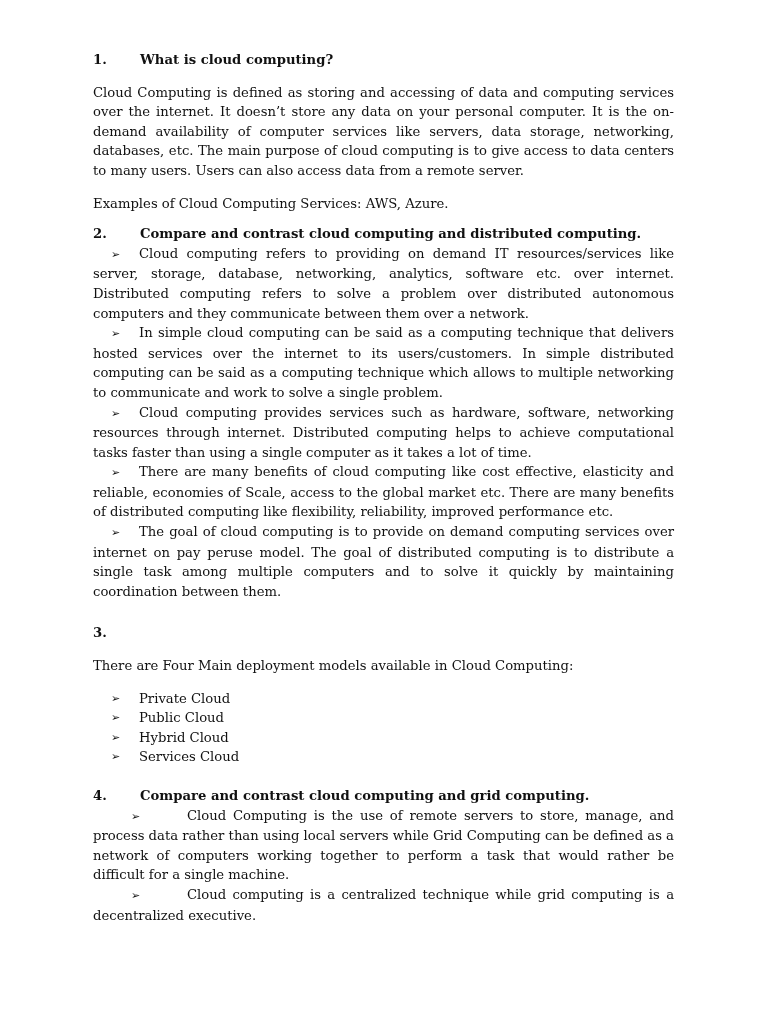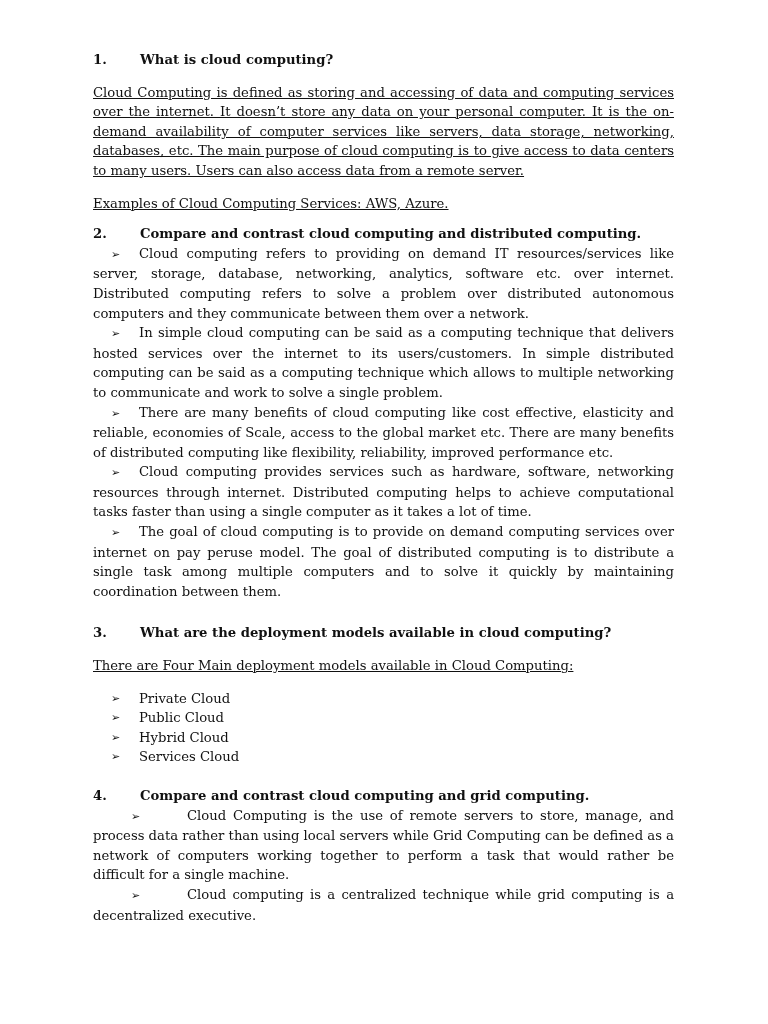--- a/index.html
+++ b/index.html
@@ -2,21 +2,21 @@
 <html><head>
 <meta charset="utf-8">
 <style>
   html, body { margin: 0; padding: 0; background: #ffffff; }
   body { width: 768px; height: 1024px; position: relative; overflow: hidden;
          font-family: "DejaVu Serif", "Liberation Serif", serif; color: #111; }
   .page { position: absolute; left: 93px; top: 50px; width: 581px; font-size: 13.2px; line-height: 19.6px; }
   .heading { font-weight: bold; display: flex; margin: 0; }
   .heading .num { width: 47px; flex: none; }
   p { margin: 0; text-align: justify; }
-  .para { margin-top: 13px; text-decoration: underline; }
+  .para { margin-top: 13px; }
   .gap { margin-top: 11px; }
   .bullet-para { text-indent: 18px; }
   .bullet-para.wide { text-indent: 38px; }
   .arrow { display: inline-block; width: 28px; text-indent: 0; font-size: 11px; }
   .wide .arrow { width: 56px; }
   ul.models { list-style: none; margin: 13px 0 0 0; padding: 0; }
   ul.models li { display: flex; padding-left: 18px; }
   ul.models li .arrow { width: 28px; }
 </style>
 </head>
@@ -30,27 +30,26 @@
   </div>
   <p class="para">Cloud Computing is defined as storing and accessing of data and computing services over the internet. It doesn’t store any data on your personal computer. It is the on-demand availability of computer services like servers, data storage, networking, databases, etc. The main purpose of cloud computing is to give access to data centers to many users. Users can also access data from a remote server.</p>
   <p class="para">Examples of Cloud Computing Services: AWS, Azure.</p>
 
   <div class="heading gap">
     <span class="num">2.</span>
     <span>Compare and contrast cloud computing and distributed computing.</span>
   </div>
   <p class="bullet-para"><span class="arrow">➢</span><span>Cloud computing refers to providing on demand IT resources/services like server, storage, database, networking, analytics, software etc. over internet. Distributed computing refers to solve a problem over distributed autonomous computers and they communicate between them over a network.</span></p>
   <p class="bullet-para"><span class="arrow">➢</span><span>In simple cloud computing can be said as a computing technique that delivers hosted services over the internet to its users/customers.           In simple distributed computing can be said as a computing technique which allows to multiple networking to communicate and work to solve a single problem.</span></p>
+  <p class="bullet-para"><span class="arrow">➢</span><span>Cloud computing provides services such as hardware, software, networking resources through internet. Distributed computing helps to achieve computational tasks faster than using a single computer as it takes a lot of time.</span></p>
   <p class="bullet-para"><span class="arrow">➢</span><span>There are many benefits of cloud computing like cost effective, elasticity and reliable, economies of Scale, access to the global market etc. There are many benefits of distributed computing like flexibility, reliability, improved performance etc.</span></p>
-  <p class="bullet-para"><span class="arrow">➢</span><span>Cloud computing provides services such as hardware, software, networking resources through internet. Distributed computing helps to achieve computational tasks faster than using a single computer as it takes a lot of time.</span></p>
   <p class="bullet-para"><span class="arrow">➢</span><span>The goal of cloud computing is to provide on demand computing services over internet on pay peruse model.        The goal of distributed computing is to distribute a single task among multiple computers and to solve it quickly by maintaining coordination between them.</span></p>
 
   <div class="heading" style="margin-top:22px">
     <span class="num">3.</span>
-    <span>What are the deployment models available in cloud computing?</span>
   </div>
   <p class="para">There are Four Main deployment models available in Cloud Computing:</p>
   <ul class="models">
     <li>
         <span class="arrow">➢</span>
         <span>Private Cloud</span>
       </li>
     <li>
         <span class="arrow">➢</span>
         <span>Public Cloud</span>

